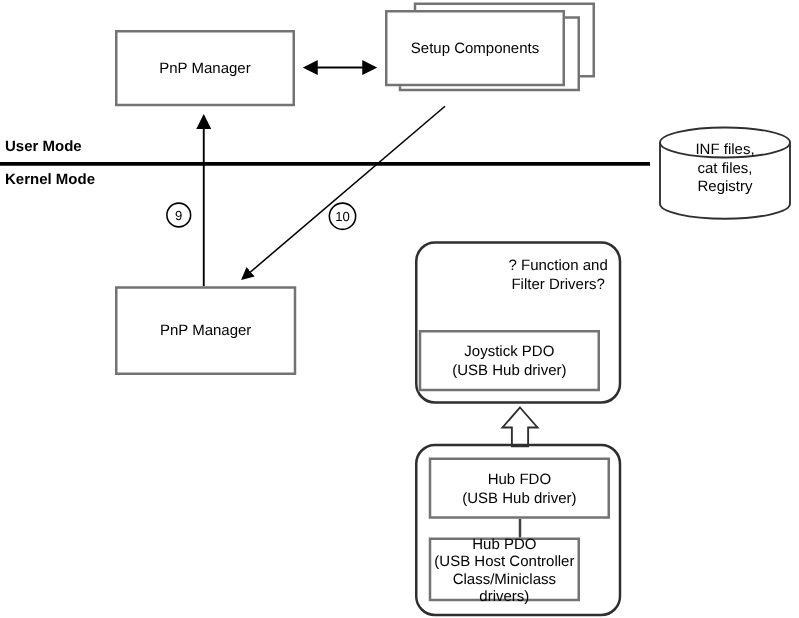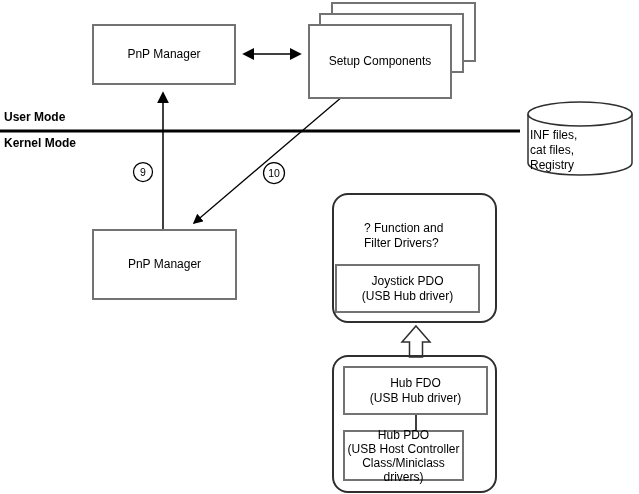--- a/index.html
+++ b/index.html
@@ -37,28 +37,28 @@
     border: 2px solid #2f2f2f;
     border-radius: 16px;
     background: transparent;
   }
   .mode-label {
     position: absolute;
     font-weight: bold;
     font-size: 12px;
     white-space: nowrap;
   }
-  .multiline { position: absolute; text-align: left; font-size: 12px; line-height: 15px; margin-top: 16px; }
+  .multiline { position: absolute; text-align: center; font-size: 12px; line-height: 15px; }
   .tight { line-height: 14px; }
 
   
   #pnp-top      { left: 92px;  top: 24px;  width: 144px; height: 61px; }
   #setup-back   { left: 331px; top: 2px;   width: 145px; height: 60px; }
   #setup-mid    { left: 319px; top: 13px;  width: 145px; height: 60px; }
-  #setup-front  { left: 308px; top: 24px;  width: 144px; height: 75px; }
+  #setup-front  { left: 308px; top: 8px;  width: 144px; height: 61px; }
   #pnp-bottom   { left: 92px;  top: 229px; width: 145px; height: 71px; }
   #user-mode-label   { left: 4px; top: 110px; }
   #kernel-mode-label { left: 4px; top: 136px; }
   #cylinder-text     { left: 530px; top: 112px; width: 100px; }
   #devnode-upper     { left: 332px; top: 193px; width: 165px; height: 130px; }
   #devnode-upper-title { left: 332px; top: 205px; width: 165px; padding-left: 32px; }
   #joystick-pdo-box  { left: 335px; top: 264px; width: 145px; height: 49px; }
   #devnode-lower     { left: 332px; top: 355px; width: 165px; height: 138px; }
   #hub-fdo-box       { left: 343px; top: 366px; width: 145px; height: 49px; }
   #hub-pdo-box       { left: 343px; top: 430px; width: 121px; height: 51px; }

